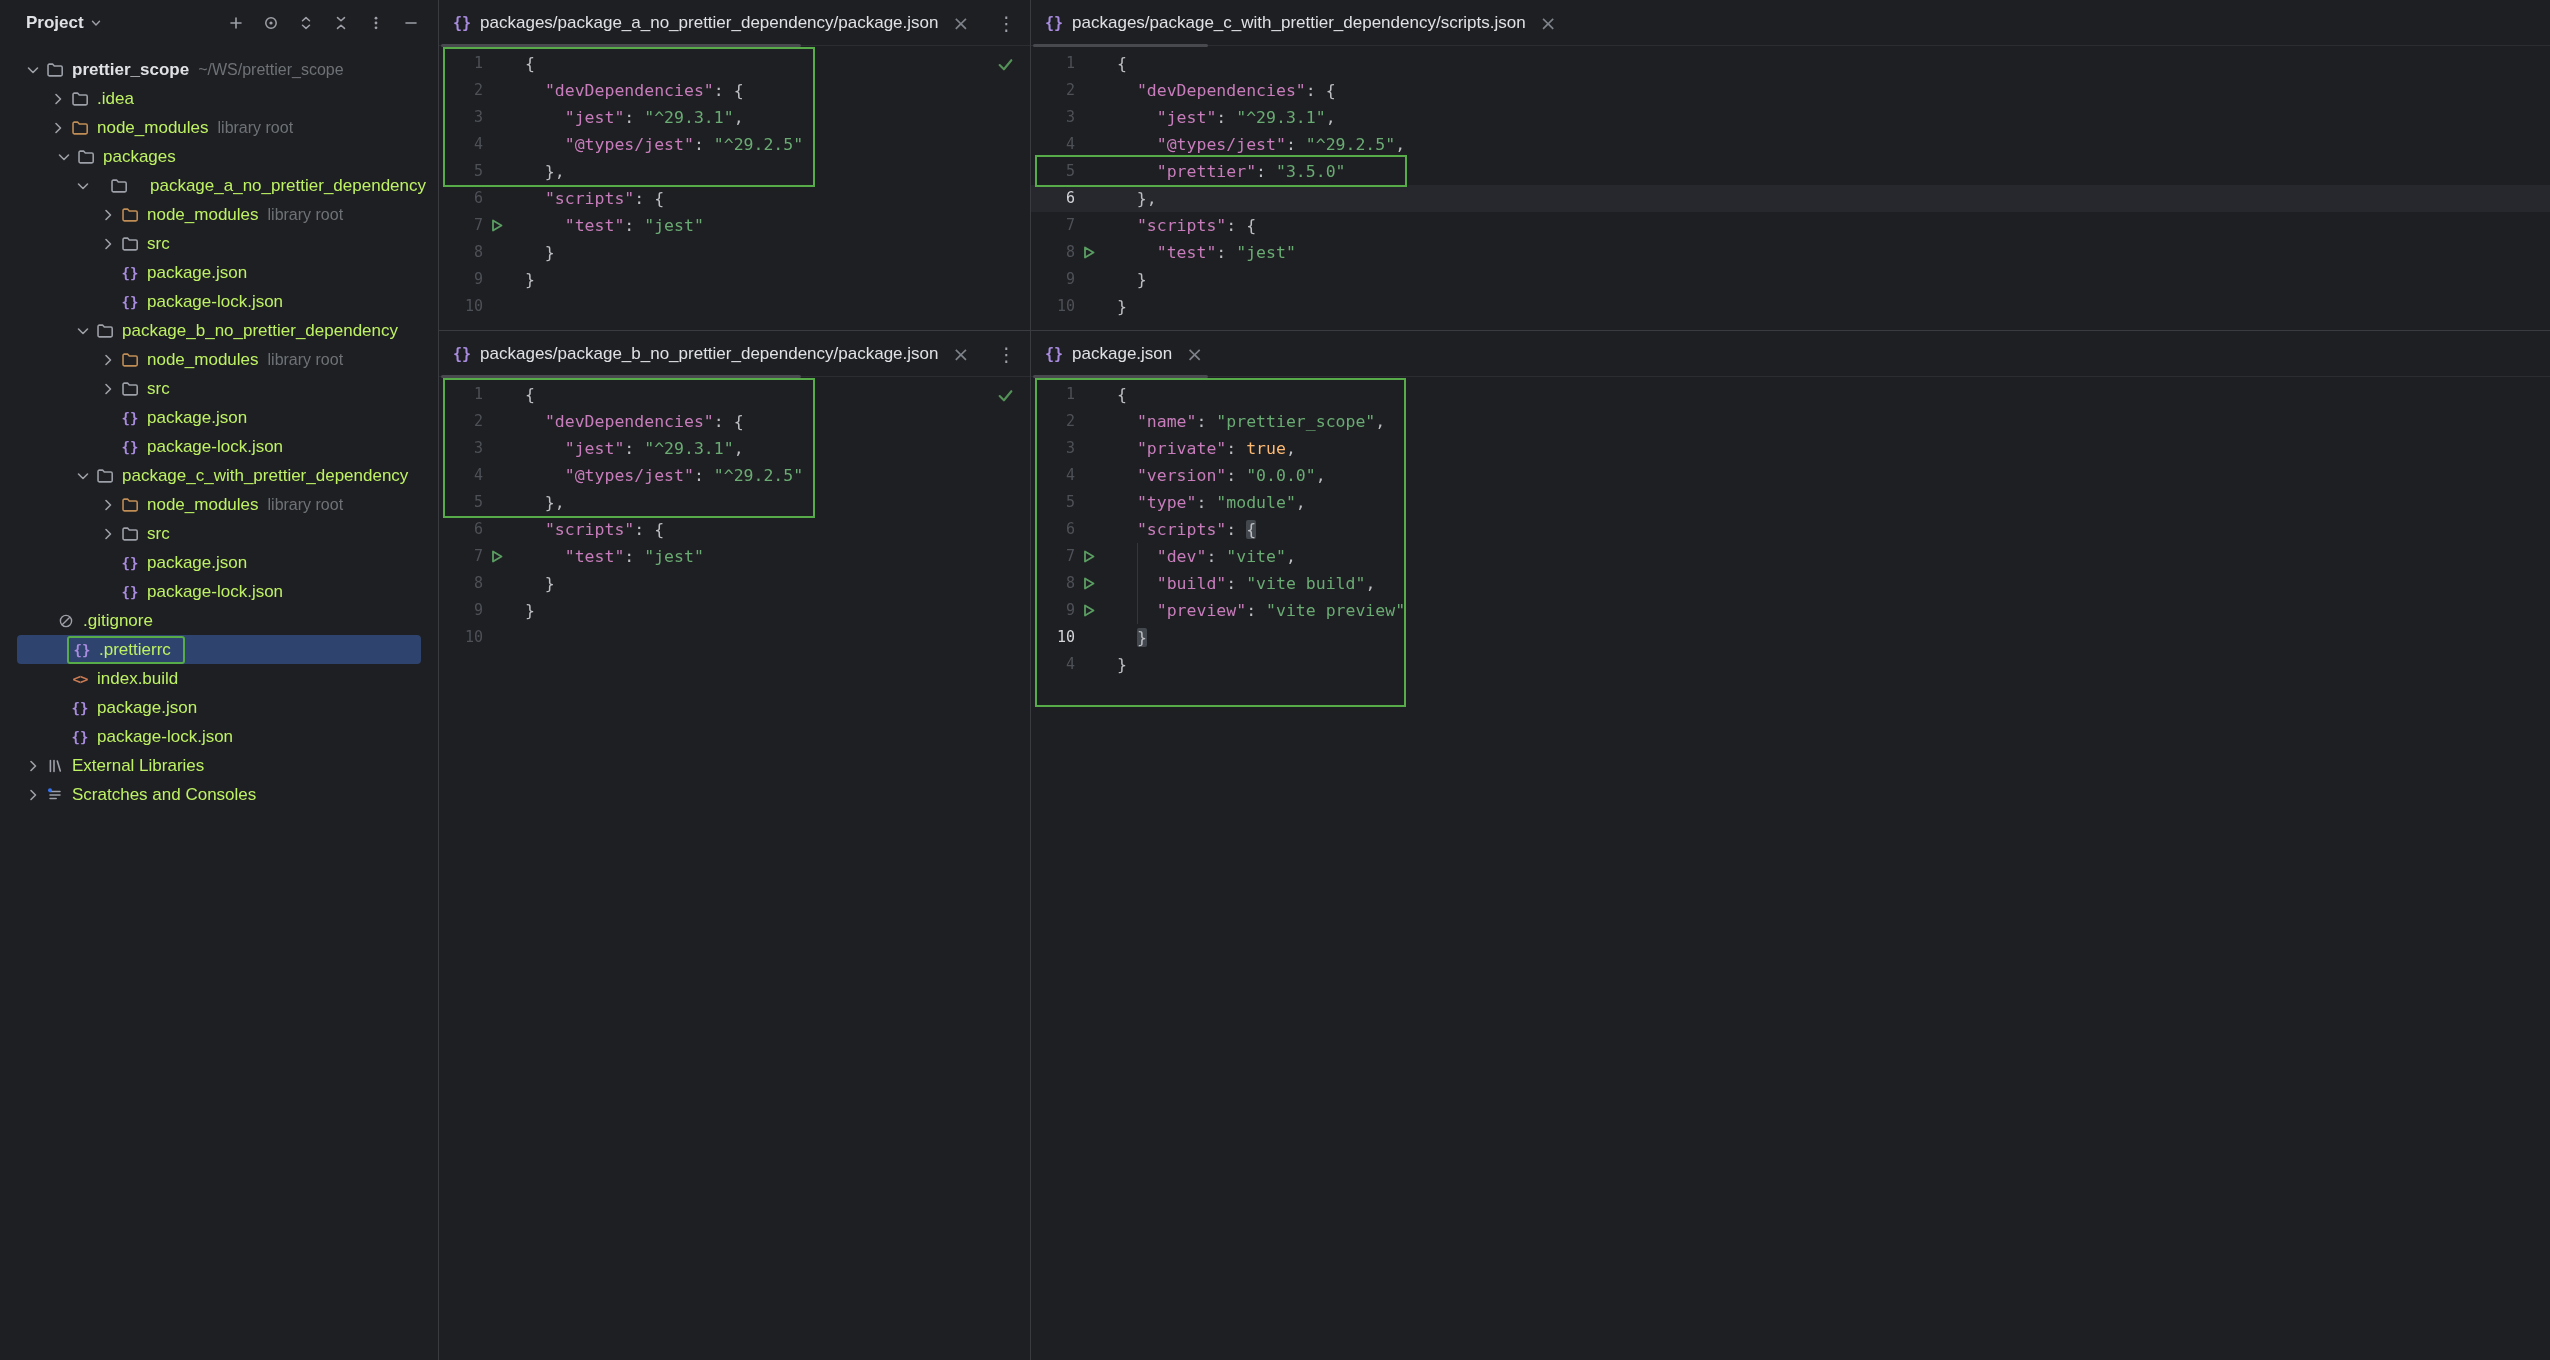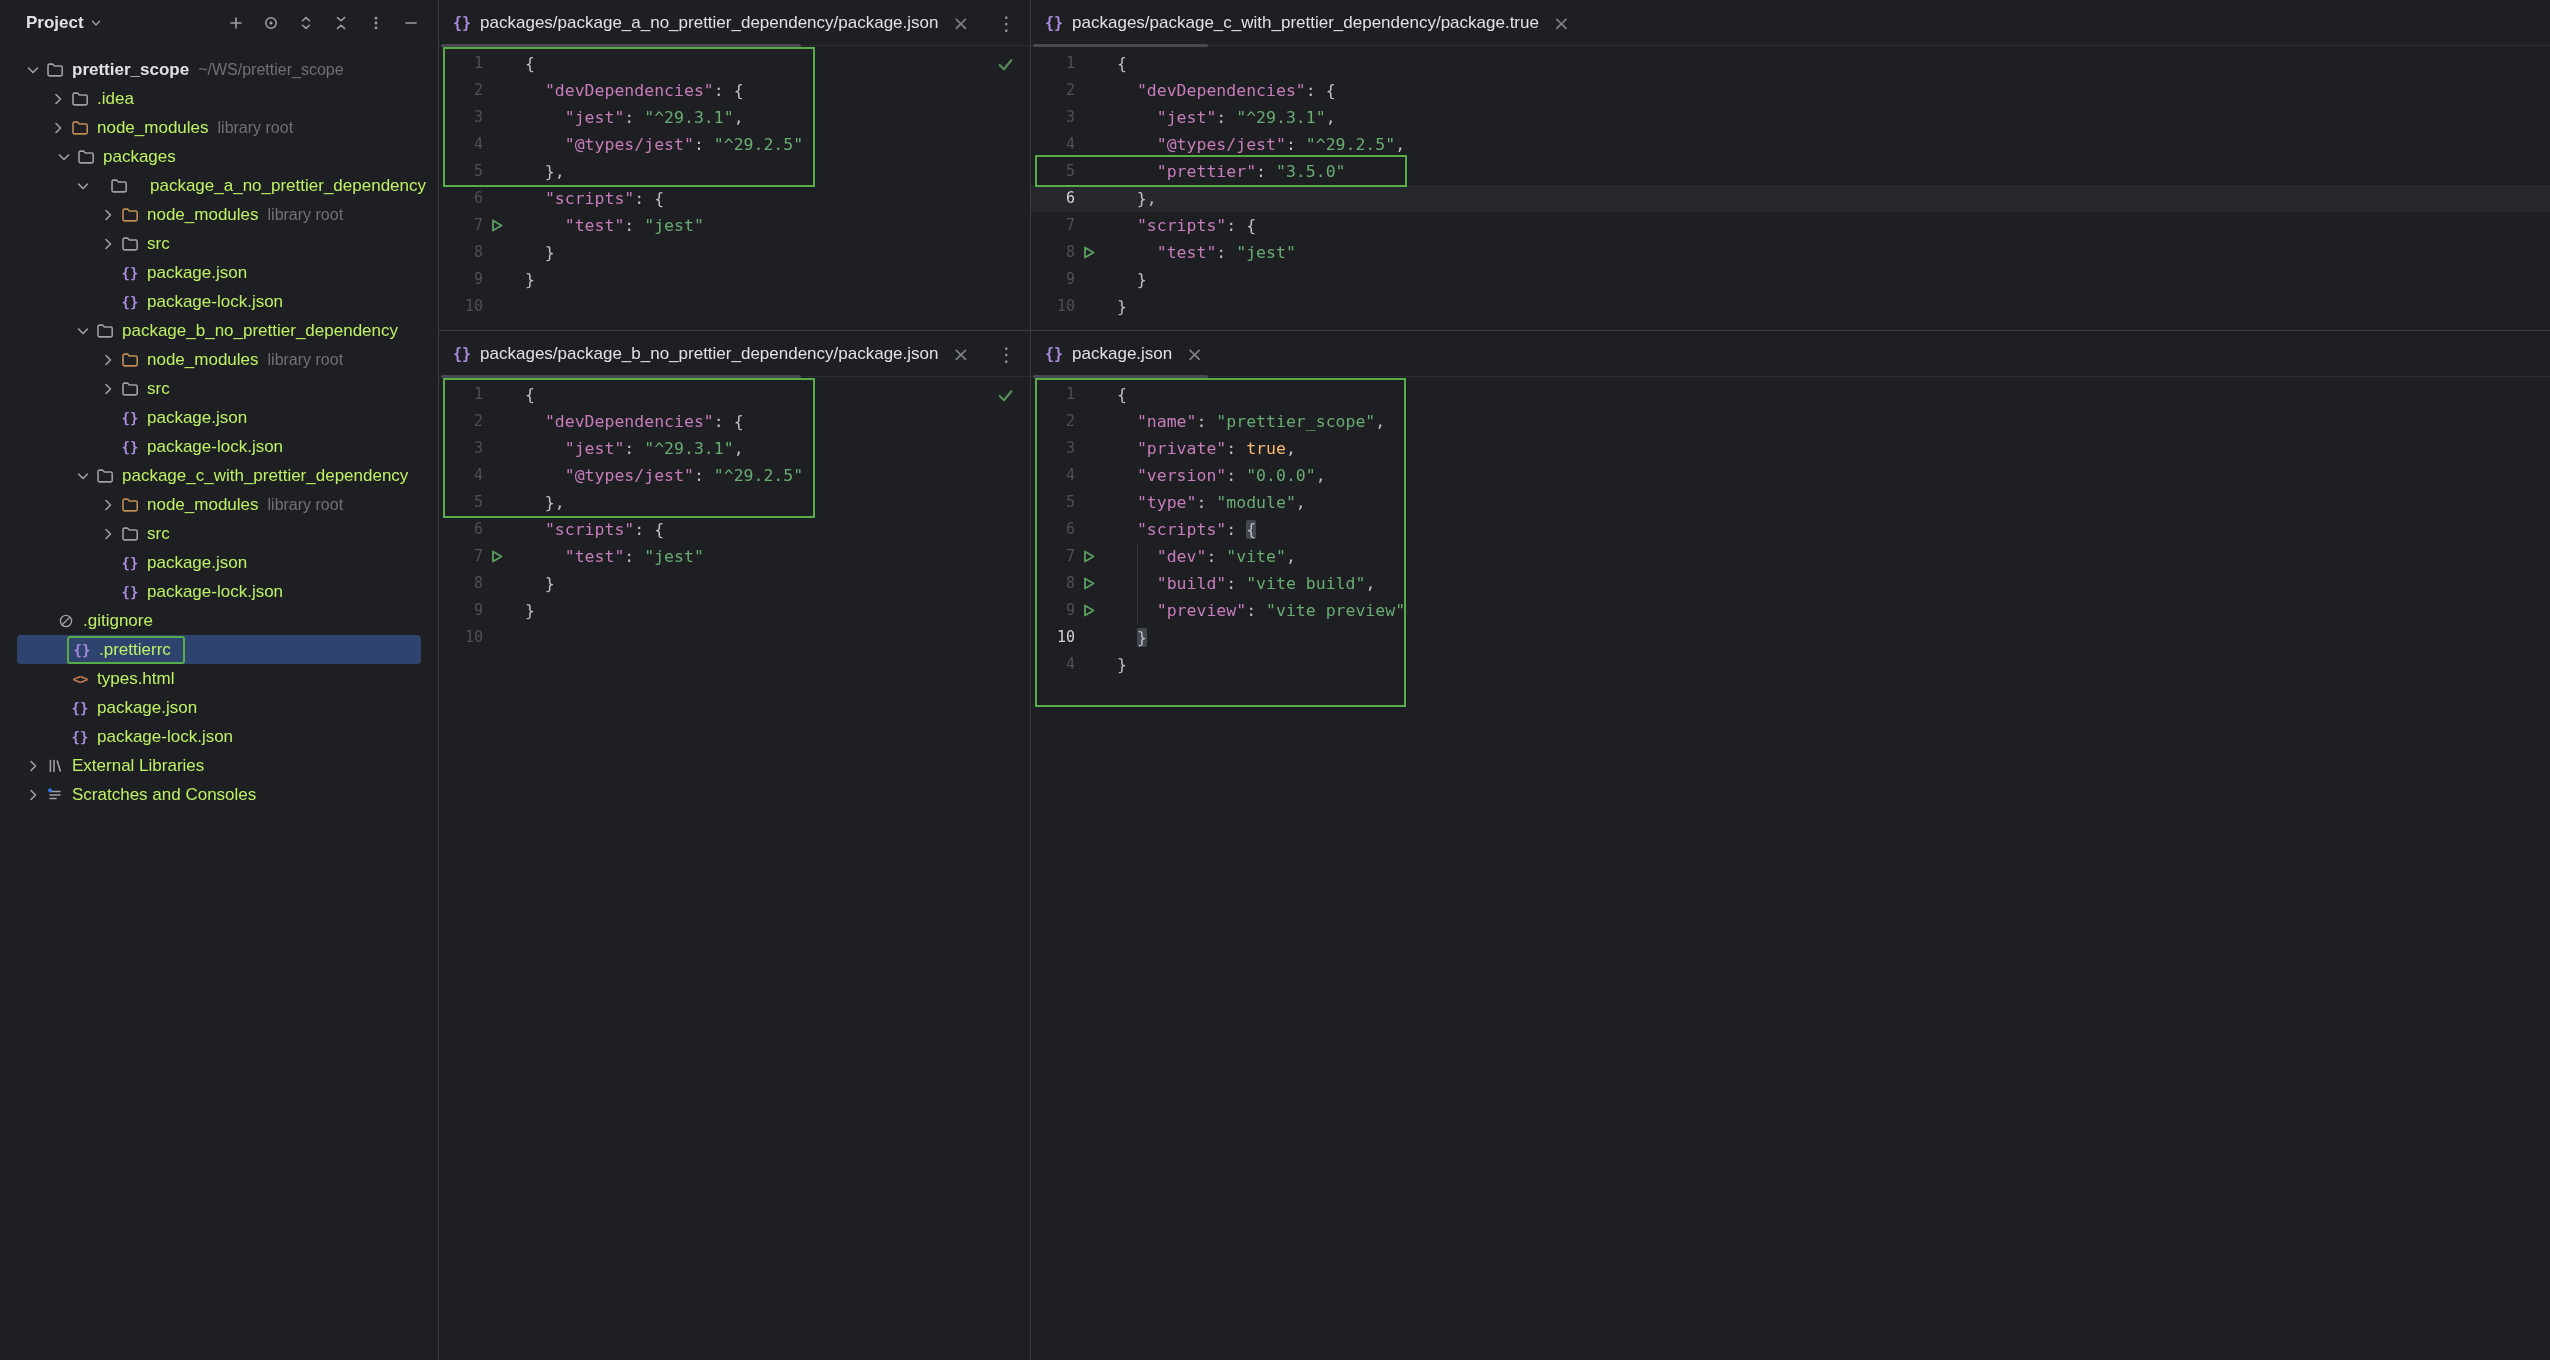--- a/index.html
+++ b/index.html
@@ -354,21 +354,21 @@
               <span class="fic-json">{}</span>
             </span>
             <span class="tlabel">.prettierrc</span>
           </div>
         </div>
         <div class="trow" style="padding-left: 39px;">
           <span class="tchev"></span>
           <span class="ticon">
             <span class="fic-html">&lt;&gt;</span>
           </span>
-          <span class="tlabel">types.html</span>
+          <span class="tlabel">index.build</span>
         </div>
         <div class="trow" style="padding-left: 39px;">
           <span class="tchev"></span>
           <span class="ticon">
             <span class="fic-json">{}</span>
           </span>
           <span class="tlabel">package.json</span>
         </div>
         <div class="trow" style="padding-left: 39px;">
           <span class="tchev"></span>
@@ -480,21 +480,21 @@
           <div class="check"><svg width="17" height="17" viewBox="0 0 16 16" fill="none">
               <path d="M2.5 8.5L6.5 12.5L13.5 4" stroke="#549159" stroke-width="2" stroke-linecap="round" stroke-linejoin="round"></path>
             </svg></div>
         </div>
     </section>
 
     <section class="pane pane-c">
       <div class="tabbar">
         <div class="tab">
           <span class="fic-json tab-fic">{}</span>
-          <span class="tab-label">packages/package_c_with_prettier_dependency/package.true</span>
+          <span class="tab-label">packages/package_c_with_prettier_dependency/scripts.json</span>
           <span class="tab-close">×</span>
         </div>
 
         <div class="tab-thumb" style="width: 175px;"></div>
       </div>
       <div class="editor-body">
         <div class="lines">
             <div class="line">
               <span class="ln">1</span>
               <span class="lgut"></span>

